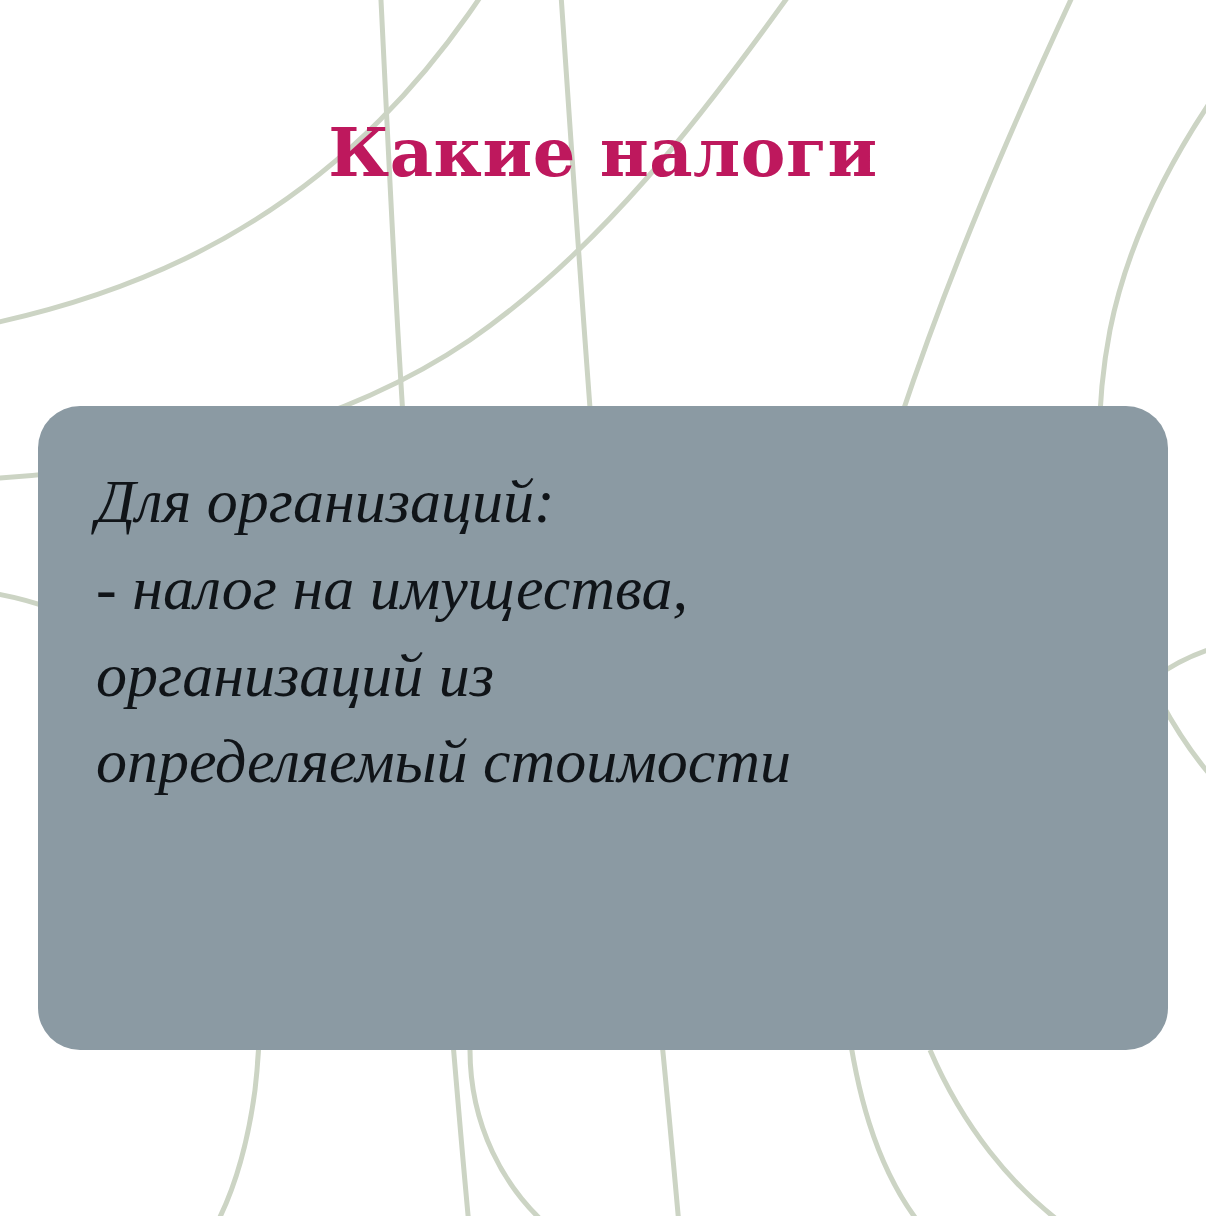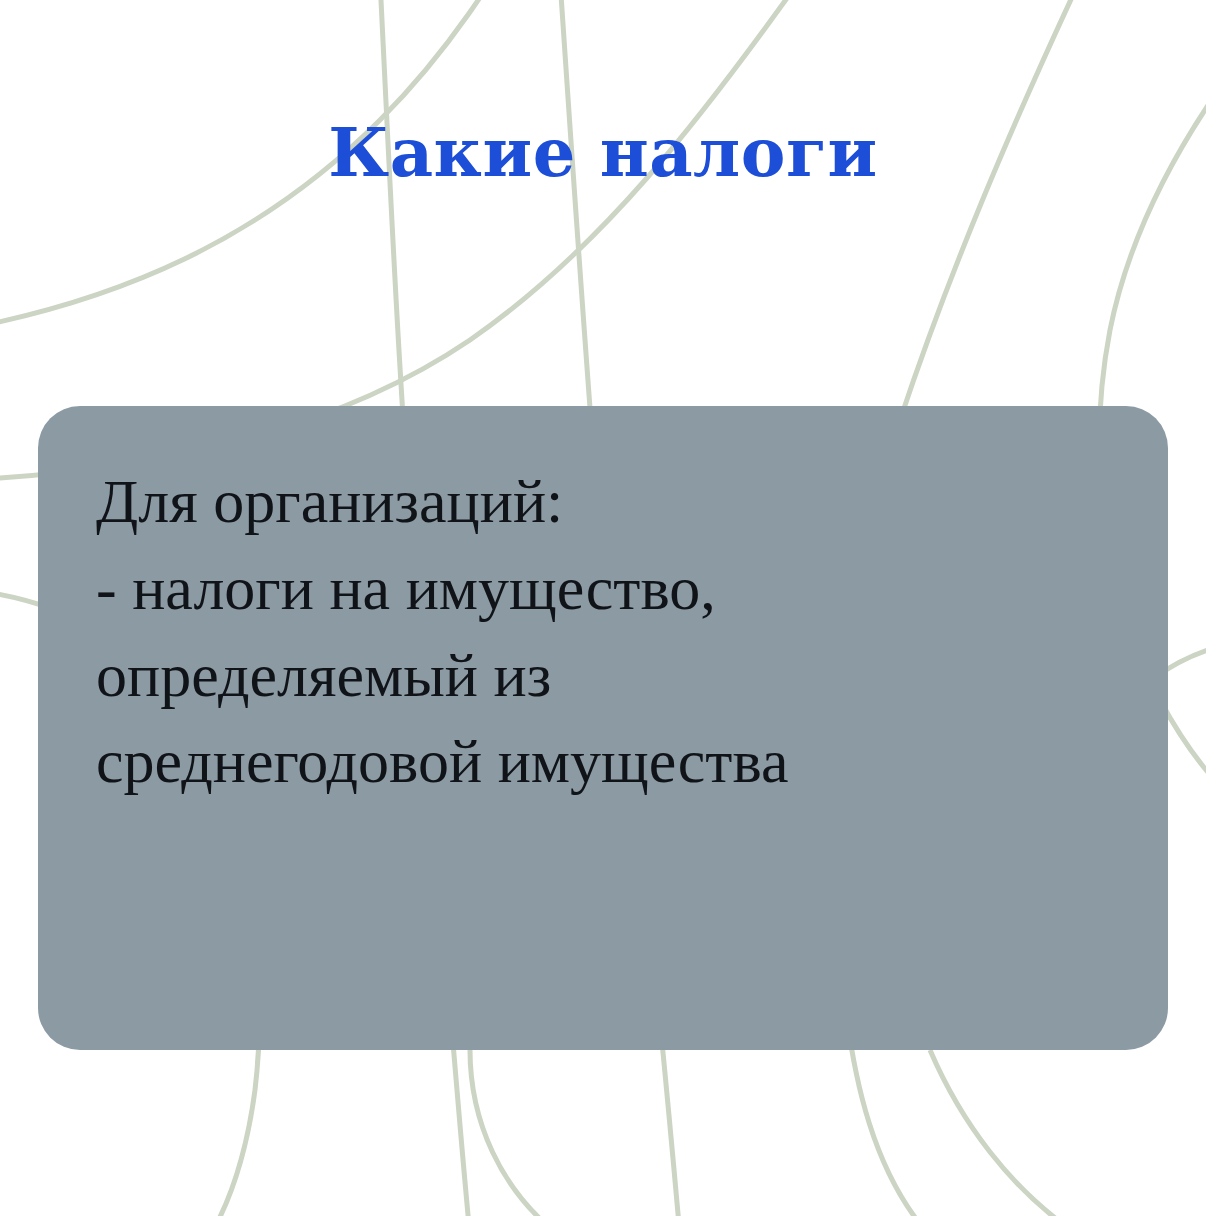--- a/index.html
+++ b/index.html
@@ -35,21 +35,21 @@
     top: 110px;
     width: 1206px;
     text-align: center;
     z-index: 3;
   }
   .title-line {
     font-family: "DejaVu Serif", "Liberation Serif", serif;
     font-weight: 700;
     font-size: 67px;
     line-height: 1.28;
-    color: #1d4ed8;
+    color: #be185d;
     letter-spacing: 0.5px;
     white-space: nowrap;
   }
   #card {
     position: absolute;
     left: 38px;
     top: 406px;
     width: 1130px;
     height: 644px;
     background: #8b9aa3;
@@ -59,20 +59,21 @@
     padding: 52px 58px 40px 58px;
   }
   #card-text {
     font-family: "Liberation Serif", "DejaVu Serif", serif;
     font-size: 62px;
     line-height: 1.40;
     color: #101418;
   }
   .card-line {
     white-space: pre-wrap;
+    font-style: italic;
   }
 </style>
 </head>
 <body>
 
 <div id="slide">
 
   <svg id="bg-decoration" viewBox="0 0 1206 1216" xmlns="http://www.w3.org/2000/svg" aria-hidden="true">
     <g fill="none" stroke="#ccd4c4" stroke-width="5">
       <path d="M -40 330 C 120 300, 260 240, 380 120 C 450 50, 500 -30, 520 -70"></path>
@@ -89,19 +90,19 @@
     </g>
   </svg>
 
   <div id="title-block">
     <div class="title-line">Какие налоги</div>
   </div>
 
   <div id="card">
     <div id="card-text">
       <div class="card-line">Для организаций:</div>
-      <div class="card-line">- налоги на имущество,</div>
-      <div class="card-line">определяемый из</div>
-      <div class="card-line">среднегодовой имущества</div>
+      <div class="card-line">- налог на имущества,</div>
+      <div class="card-line">организаций из</div>
+      <div class="card-line">определяемый стоимости</div>
     </div>
   </div>
 
 </div>
 
 </body></html>

